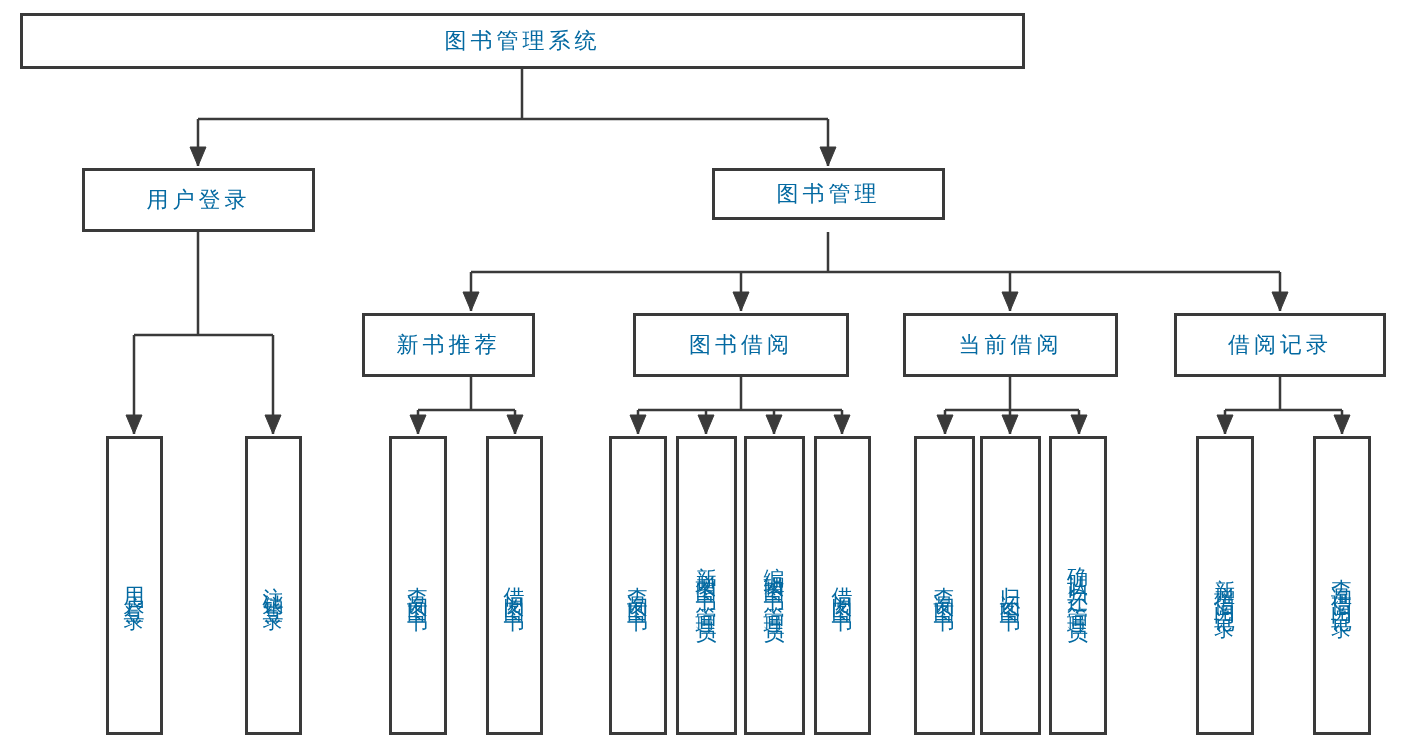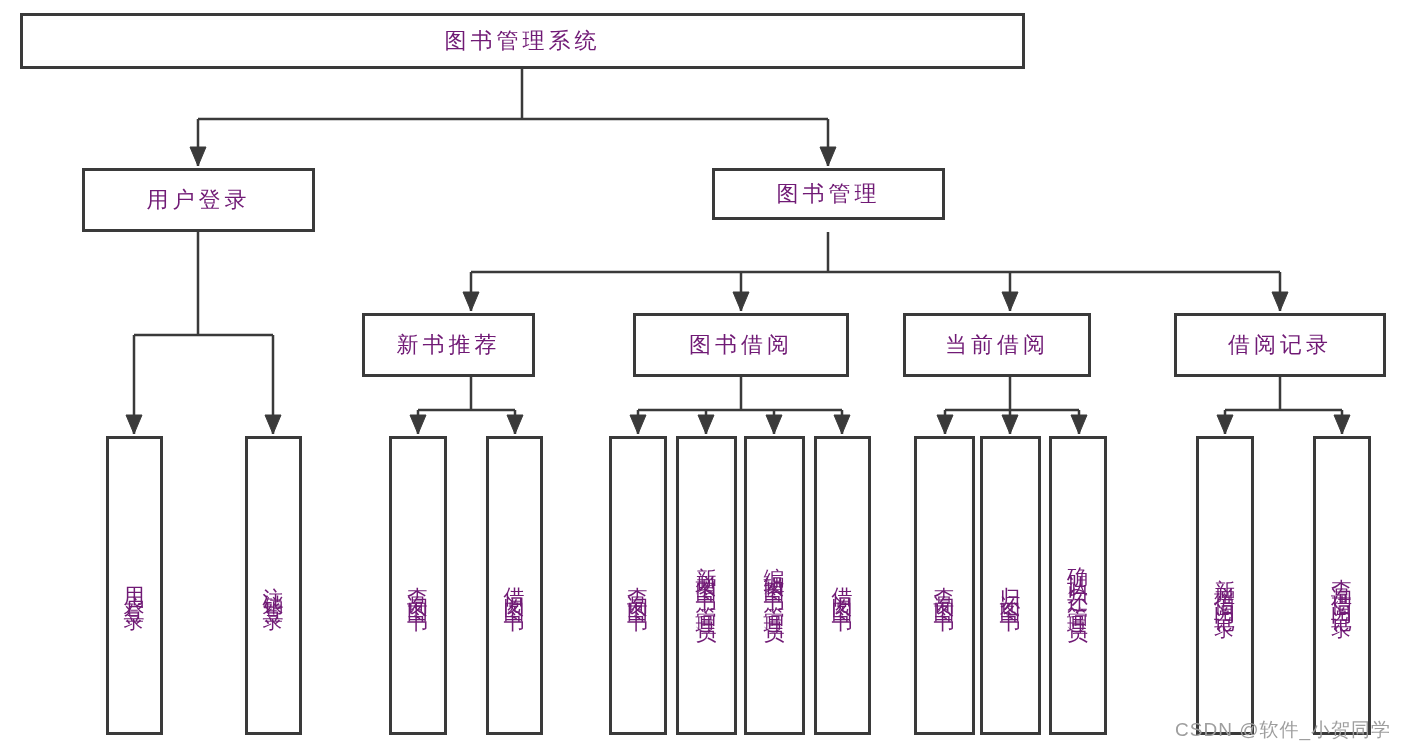--- a/index.html
+++ b/index.html
@@ -23,21 +23,21 @@
     height: 747px;
   }
   .node {
     position: absolute;
     box-sizing: border-box;
     background: #ffffff;
     border: 3px solid #3a3a3a;
     display: flex;
     align-items: center;
     justify-content: center;
-    color: #701a75;
+    color: #0369a1;
   }
   .hnode {
     font-size: 22px;
     letter-spacing: 4px;
     line-height: 1;
     white-space: nowrap;
   }
   .leaf {
     top: 436px;
     height: 299px;
@@ -46,21 +46,21 @@
     font-size: 21px;
     letter-spacing: 8px;
     line-height: 1;
   }
   
   .n-root   { left: 20px;  top: 13px;  width: 1005px; height: 56px; }
   .n-ulogin { left: 82px;  top: 168px; width: 233px;  height: 64px; }
   .n-bmgmt  { left: 712px; top: 168px; width: 233px;  height: 52px; }
   .n-newrec { left: 362px; top: 313px; width: 173px;  height: 64px; }
   .n-borrow { left: 633px; top: 313px; width: 216px;  height: 64px; }
-  .n-curr   { left: 903px; top: 313px; width: 188px;  height: 64px; }
+  .n-curr   { left: 903px; top: 313px; width: 215px;  height: 64px; }
   .n-record { left: 1174px;top: 313px; width: 212px;  height: 64px; }
   .l-ul1 { left: 106px;  width: 57px; }
   .l-ul2 { left: 245px;  width: 57px; }
   .l-nr1 { left: 389px;  width: 58px; }
   .l-nr2 { left: 486px;  width: 57px; }
   .l-bb1 { left: 609px;  width: 58px; }
   .l-bb2 { left: 676px;  width: 61px; }
   .l-bb3 { left: 744px;  width: 61px; }
   .l-bb4 { left: 814px;  width: 57px; }
   .l-cb1 { left: 914px;  width: 61px; }
@@ -143,14 +143,13 @@
   <div class="node leaf l-bb3">编辑图书（管理员）</div>
   <div class="node leaf l-bb4">借阅图书</div>
 
   <div class="node leaf l-cb1">查询图书</div>
   <div class="node leaf l-cb2">归还图书</div>
   <div class="node leaf l-cb3">确认归还（管理员）</div>
 
   <div class="node leaf l-br1">新增借阅记录</div>
   <div class="node leaf l-br2">查询借阅记录</div>
 
-  <div class="watermark">CSDN @软件_小贺同学</div>
 </div>
 
 </body></html>

